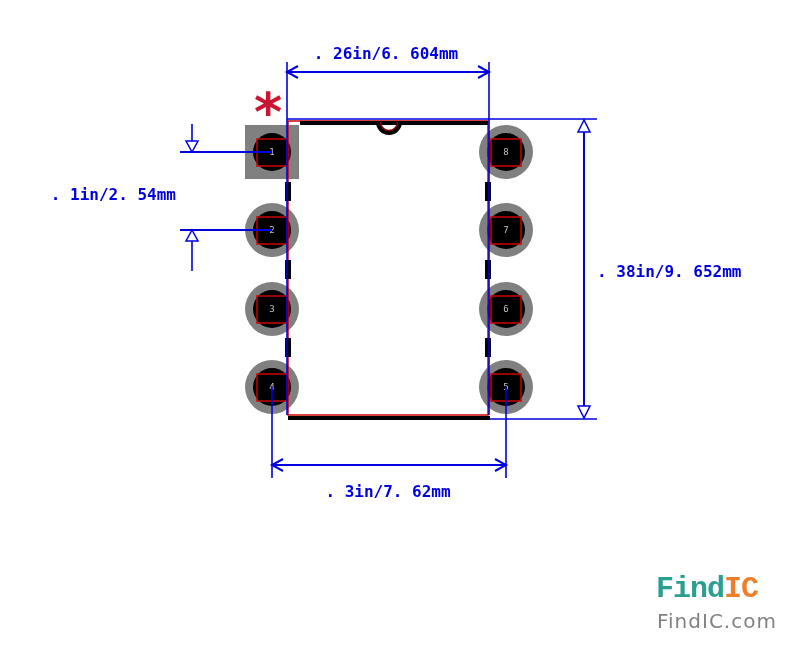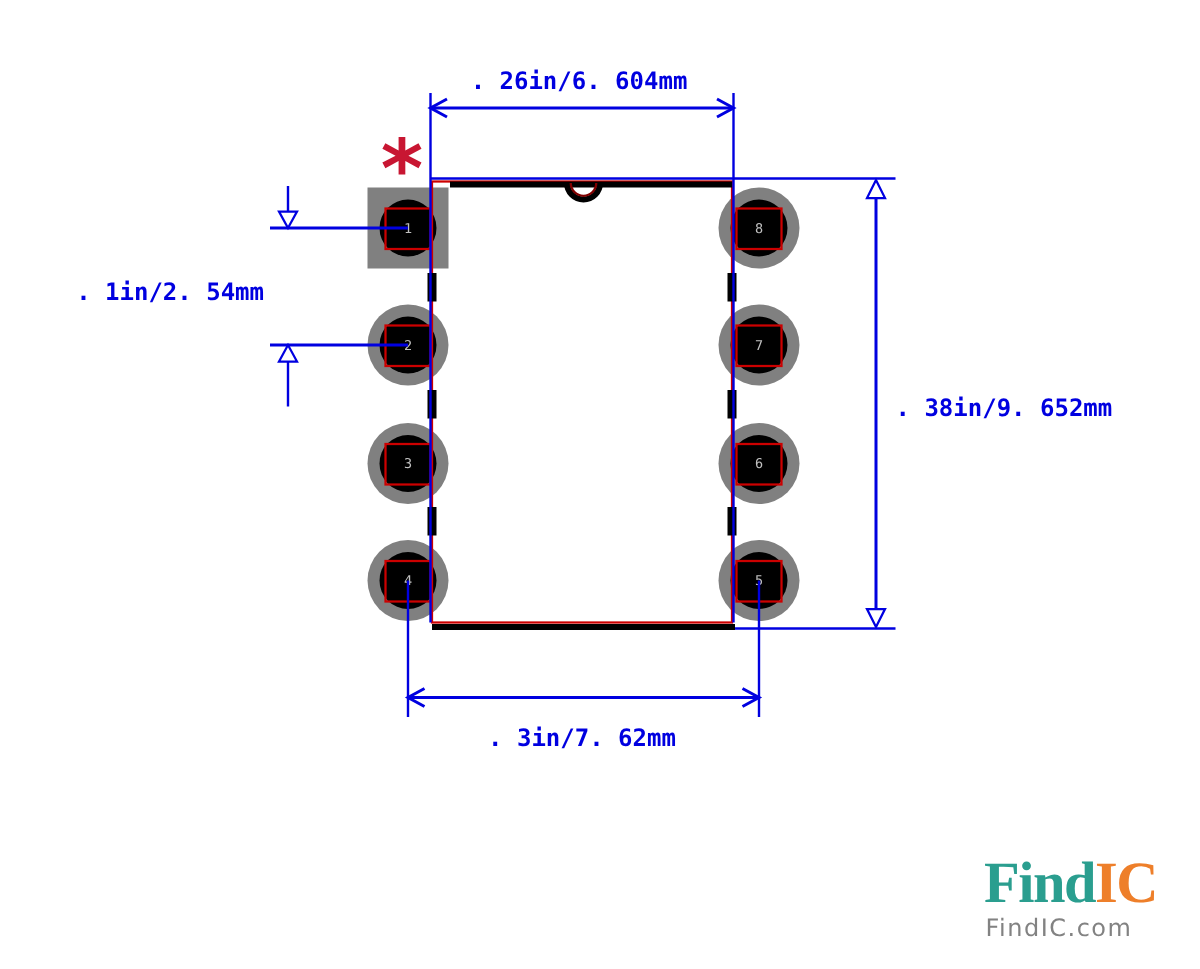--- a/index.html
+++ b/index.html
@@ -23,25 +23,25 @@
 
   
   .pad-gray{fill:var(--pad_gray);}
   .pad-rect{stroke:var(--outline_red);stroke-width:1.5;fill:none;}
   .pad-hole{fill:#000000;}
   .pin-num{fill:var(--pin_number_color);font:9px "DejaVu Sans Mono",monospace;text-anchor:middle;}
 
   .asterisk{fill:var(--asterisk_red);font:bold 54px "DejaVu Sans",sans-serif;text-anchor:middle;}
 
   
-  .logo{position:absolute;left:656px;top:570px;font-size:39px;font-weight:bold;
-        letter-spacing:-1px;line-height:38px;font-family:Liberation Serif, serif;}
+  .logo{position:absolute;left:656px;top:570px;font-size:30px;font-weight:bold;
+        letter-spacing:-1px;line-height:38px;font-family:Liberation Mono, monospace;}
   .logo .find{color:var(--logo_teal);}
   .logo .ic{color:var(--logo_orange);}
-  .logo-sub{position:absolute;left:657px;top:609px;font-size:16px;font-weight:normal;
+  .logo-sub{position:absolute;left:657px;top:609px;font-size:20px;font-weight:normal;
         letter-spacing:1px;color:var(--logo_gray);font-family:"DejaVu Sans",sans-serif;}
 </style>
 </head>
 <body>
 
 <div class="canvas">
   <svg width="800" height="646" viewBox="0 0 800 646">
 
     <g>
 

